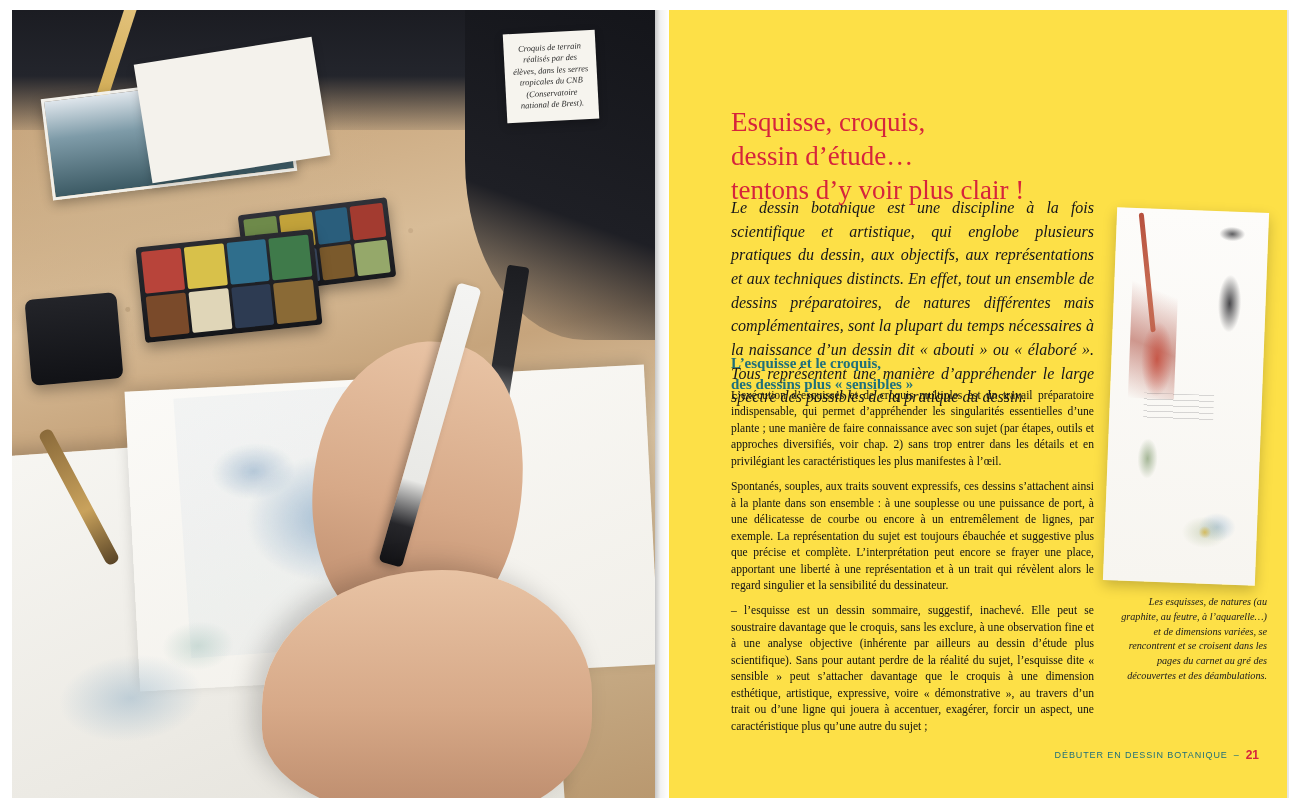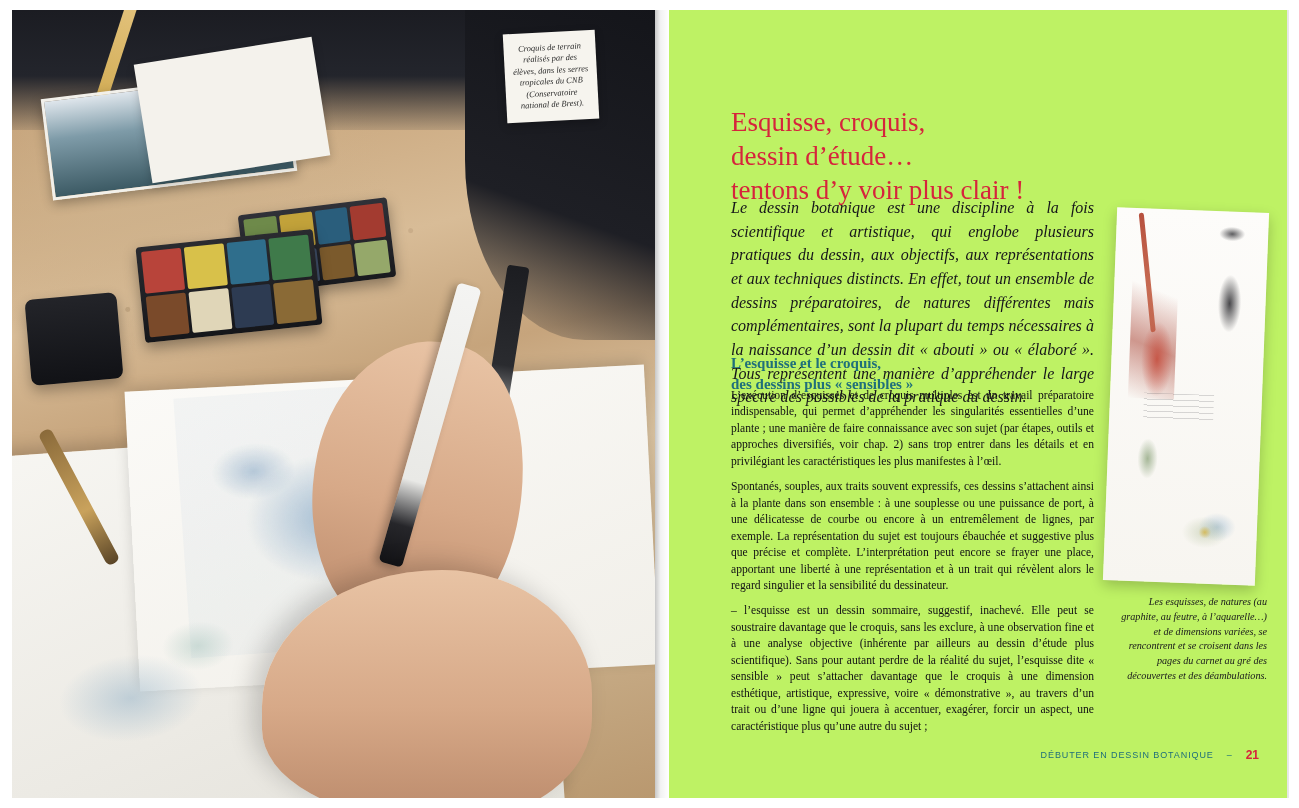--- a/index.html
+++ b/index.html
@@ -277,21 +277,21 @@
     height: 788px;
     background: linear-gradient(90deg, rgba(0,0,0,0.22) 0%, rgba(0,0,0,0.05) 40%, rgba(255,255,255,0) 100%);
   }
   
   .right-page {
     position: absolute;
     left: 669px;
     top: 10px;
     width: 618px;
     height: 788px;
-    background: #bef264;
+    background: #fde047;
   }
   .title {
     position: absolute;
     left: 62px;
     top: 78px;
     width: 400px;
     color: #d6243c;
     font-family: "Liberation Serif", serif;
     font-size: 27px;
     line-height: 1.25;
@@ -403,21 +403,21 @@
     line-height: 1.45;
     color: #17171a;
     text-align: right;
   }
   .folio {
     position: absolute;
     right: 28px;
     bottom: 36px;
     display: flex;
     align-items: center;
-    gap: 13px;
+    gap: 6px;
     font-family: "Liberation Sans", sans-serif;
     font-size: 9px;
     letter-spacing: .9px;
     color: #1f6f7a;
     text-transform: uppercase;
   }
   .folio .num {
     color: #d6243c;
     font-weight: bold;
     font-size: 12px;

